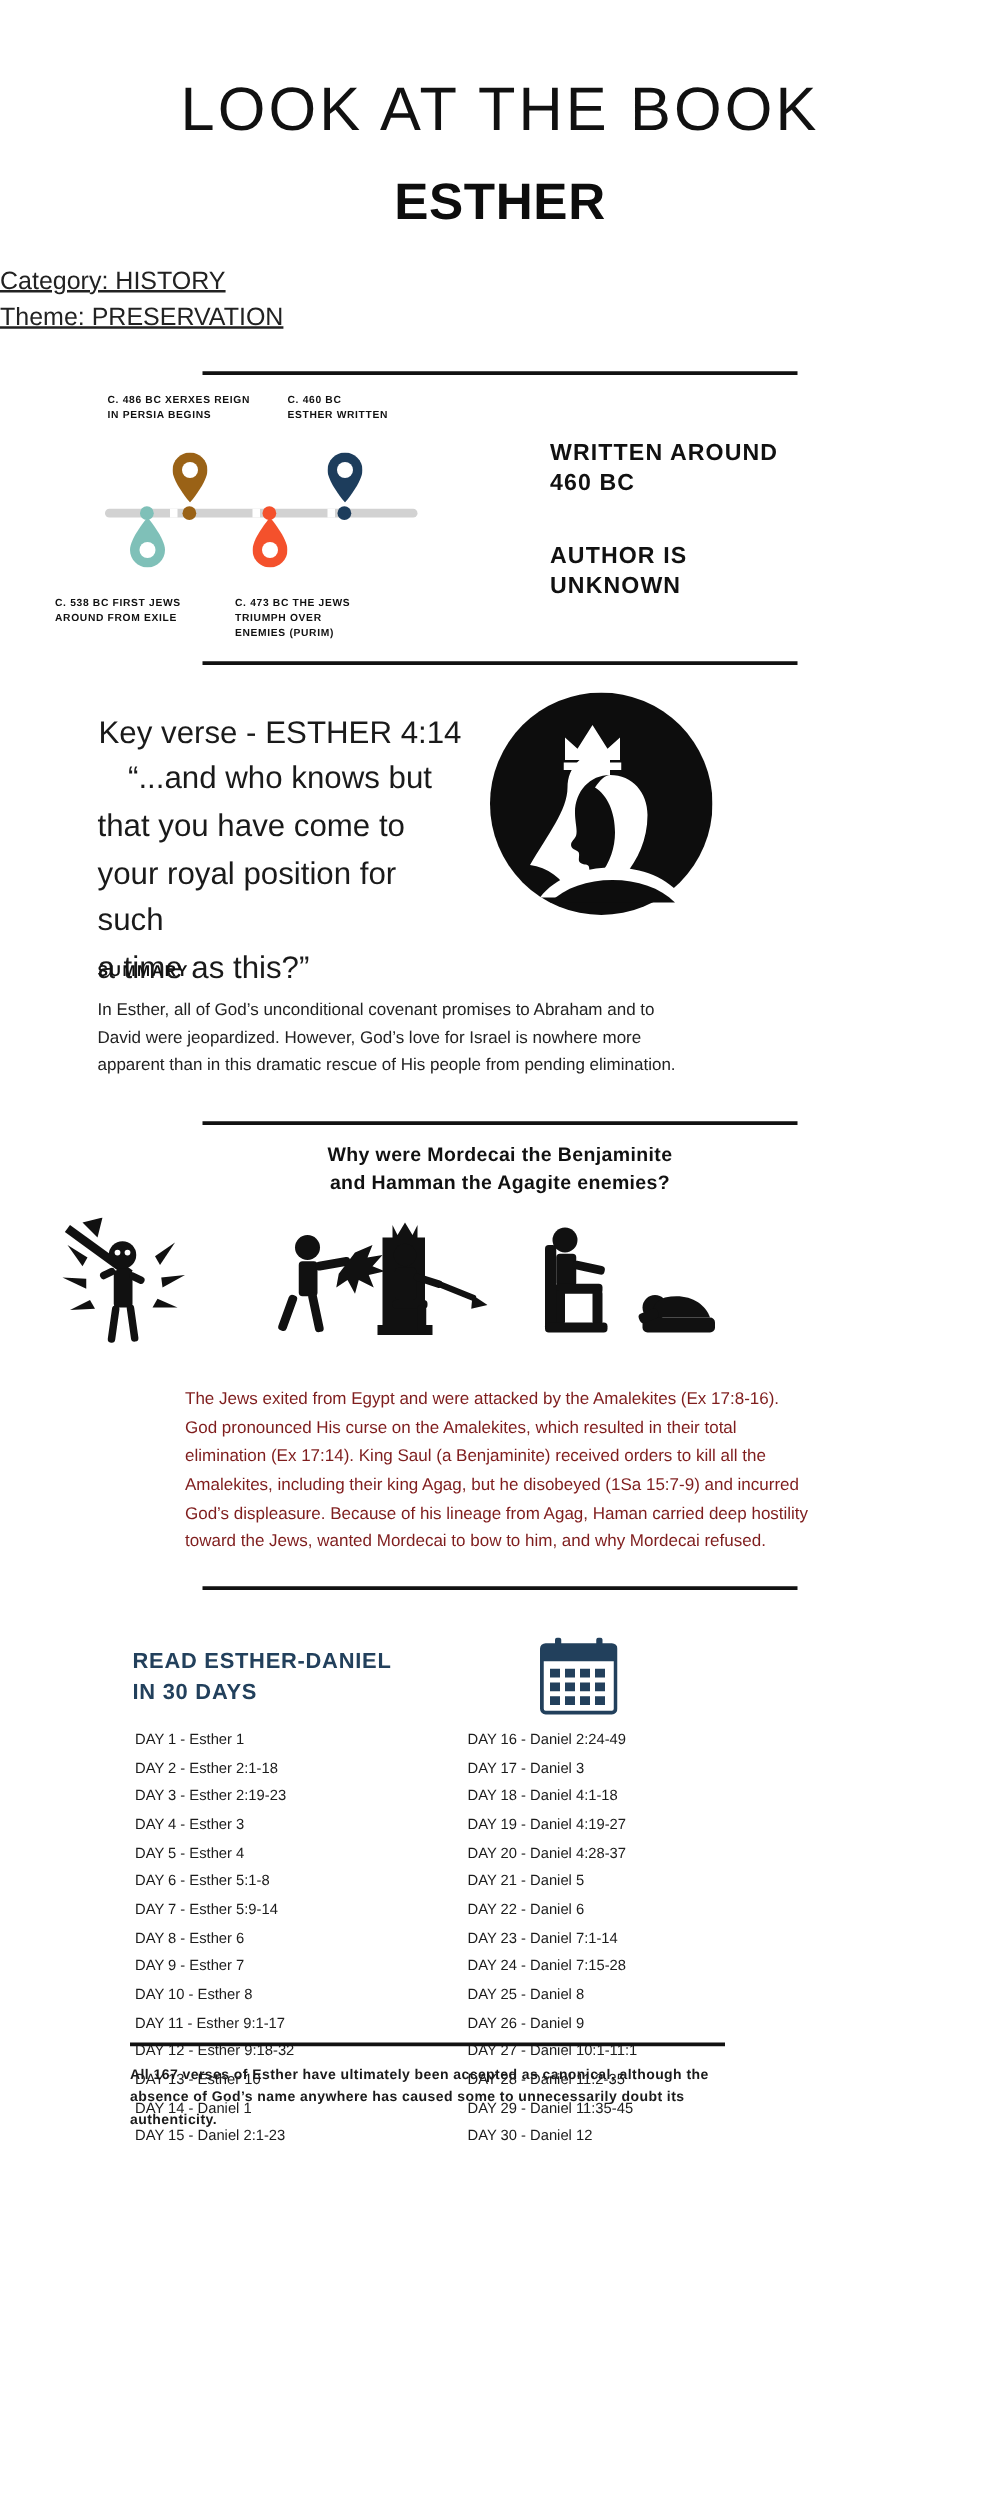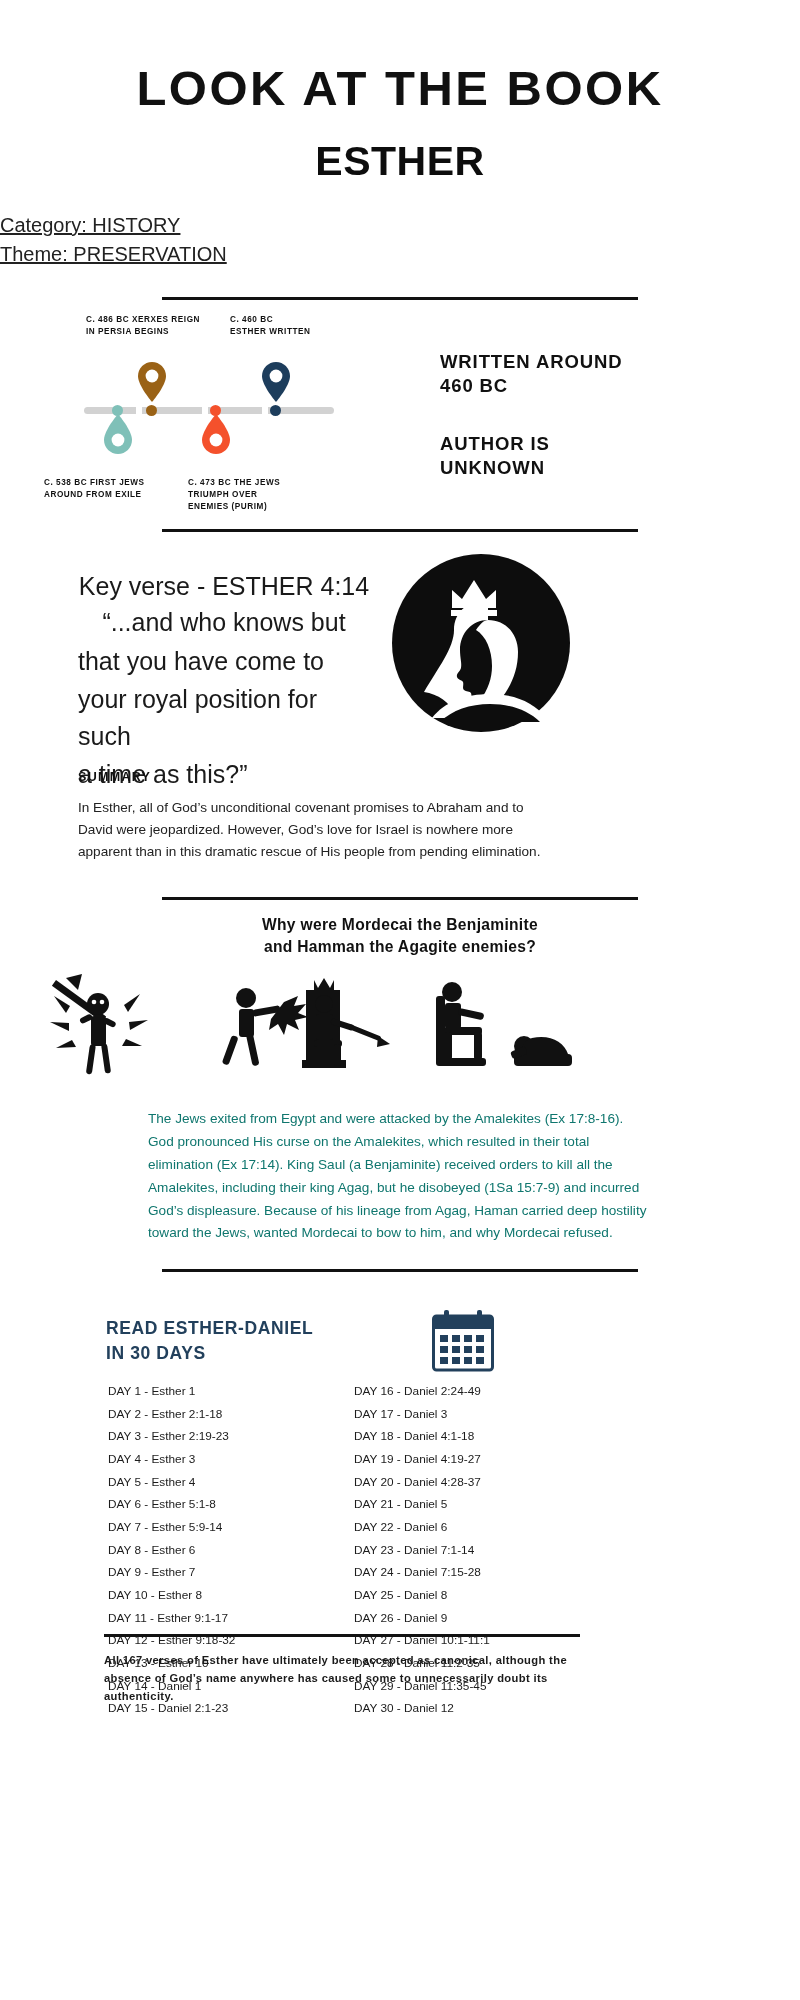--- a/index.html
+++ b/index.html
@@ -9,21 +9,21 @@
     font-family: "Liberation Sans", sans-serif;
     color: #1a1a1a;
     overflow: hidden;
   }
   .page { position: relative; width: 800px; height: 2000px; }
 
   
   .title-main {
     text-align: center;
     font-size: 49px;
-    font-weight: 700;
+    font-weight: 400;
     letter-spacing: 2.5px;
     color: #111;
     margin-top: 62px;
     line-height: 1.1;
   }
   .title-book {
     text-align: center;
     font-size: 41px;
     font-weight: 800;
     letter-spacing: 0.5px;
@@ -158,21 +158,21 @@
   }
   .figures svg { position: absolute; }
 
   
   .mord-body {
     margin: 16px auto 0 auto;
     width: 504px;
     font-size: 13.6px;
     font-weight: 300;
     line-height: 1.68;
-    color: #0f766e;
+    color: #7f1d1d;
   }
 
   
   .plan-section { position: relative; margin-top: 22px; height: 340px; }
   .plan-head {
     position: absolute;
     left: 106px; top: 22px;
     width: 260px;
     font-size: 17.5px;
     font-weight: 800;
@@ -188,21 +188,21 @@
     display: flex;
     justify-content: flex-start;
   }
   .plan-col {
     font-size: 11.8px;
     font-weight: 300;
     line-height: 1.92;
     color: #1c1c1c;
   }
   .plan-col.c1 { margin-left: 108px; width: 230px; }
-  .plan-col.c2 { margin-left: 16px; width: 240px; }
+  .plan-col.c2 { margin-left: 36px; width: 240px; }
 
   
   .footnote-section { position: relative; padding: 0 104px; }
   .footnote {
     margin-top: 14px;
     font-size: 11.2px;
     font-weight: 700;
     letter-spacing: 0.35px;
     line-height: 1.62;
     color: #1a1a1a;

